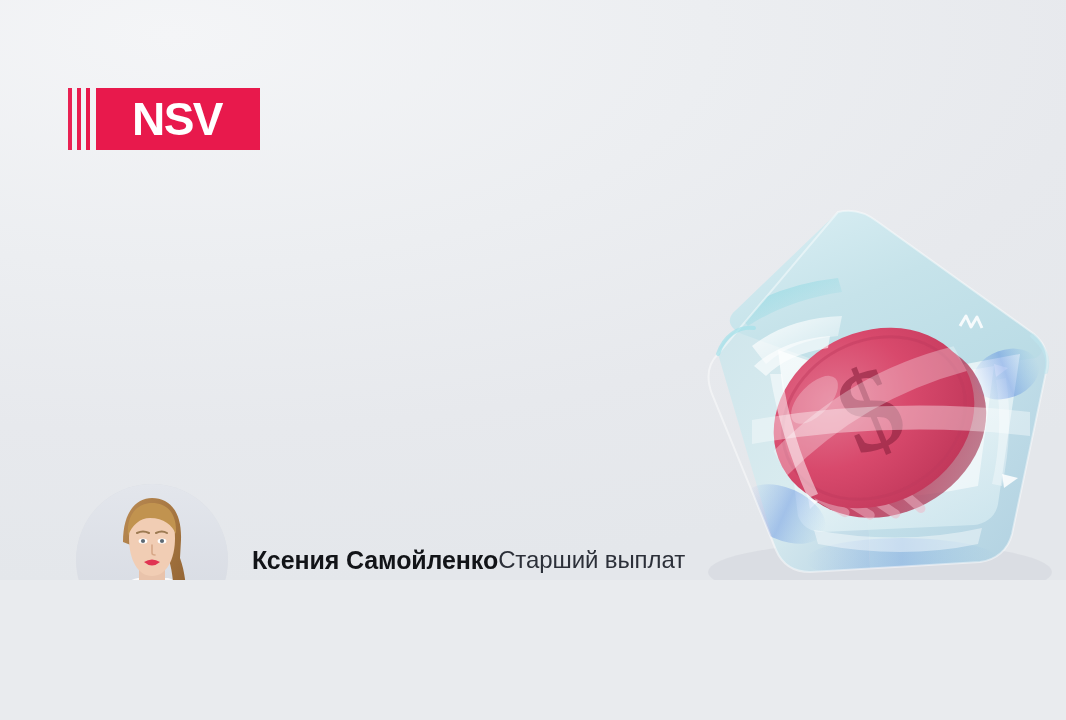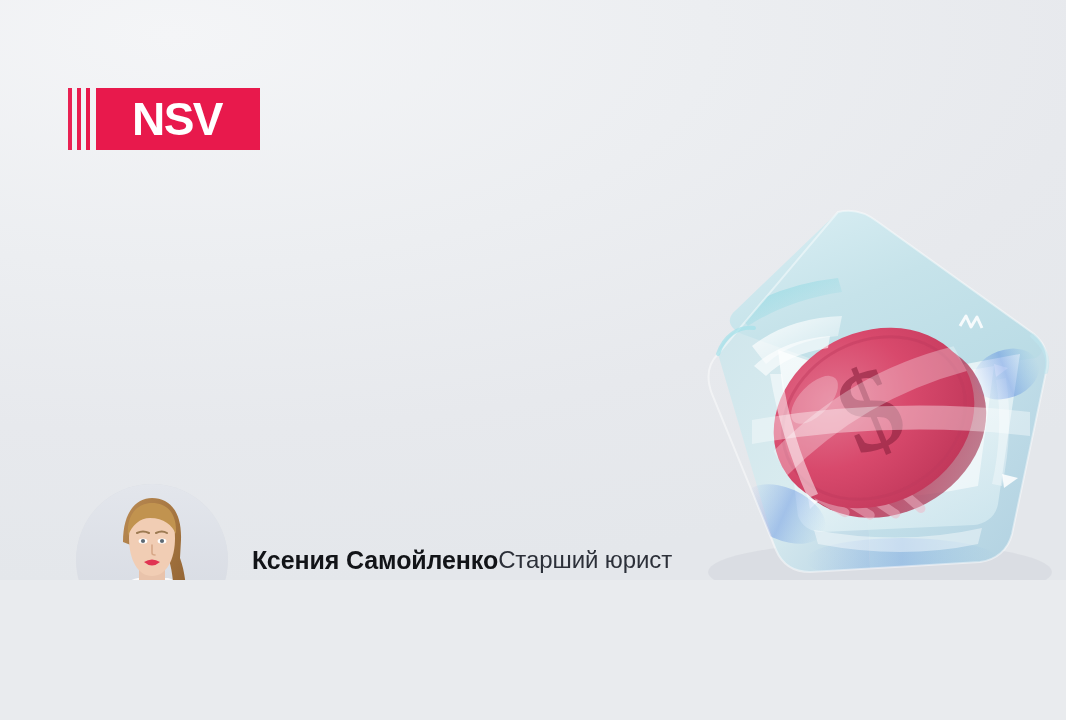--- a/index.html
+++ b/index.html
@@ -155,21 +155,21 @@
             <circle cx="66" cy="114" r="6" fill="#eef0f3"></circle>
             <circle cx="77" cy="117" r="6.5" fill="#dfe3e9"></circle>
             <circle cx="88" cy="113" r="5.5" fill="#f2f4f7"></circle>
             <circle cx="96" cy="106" r="4.5" fill="#c9cfd8"></circle>
           </g>
         </g>
       </svg>
     </div>
     <div class="author-meta">
       <div class="author-name">Ксения Самойленко</div>
-      <div class="author-role">Старший юрист</div>
+      <div class="author-role">Старший выплат</div>
     </div>
   </div>
 
   <div class="illustration">
     <svg viewBox="0 0 470 430" xmlns="http://www.w3.org/2000/svg" aria-hidden="true">
       <defs>
         <linearGradient id="cubeTop" x1="0.1" y1="0" x2="0.9" y2="1">
           <stop offset="0" stop-color="#d9eef3"></stop>
           <stop offset="0.45" stop-color="#c6e3ea"></stop>
           <stop offset="1" stop-color="#b9dbe5"></stop>

